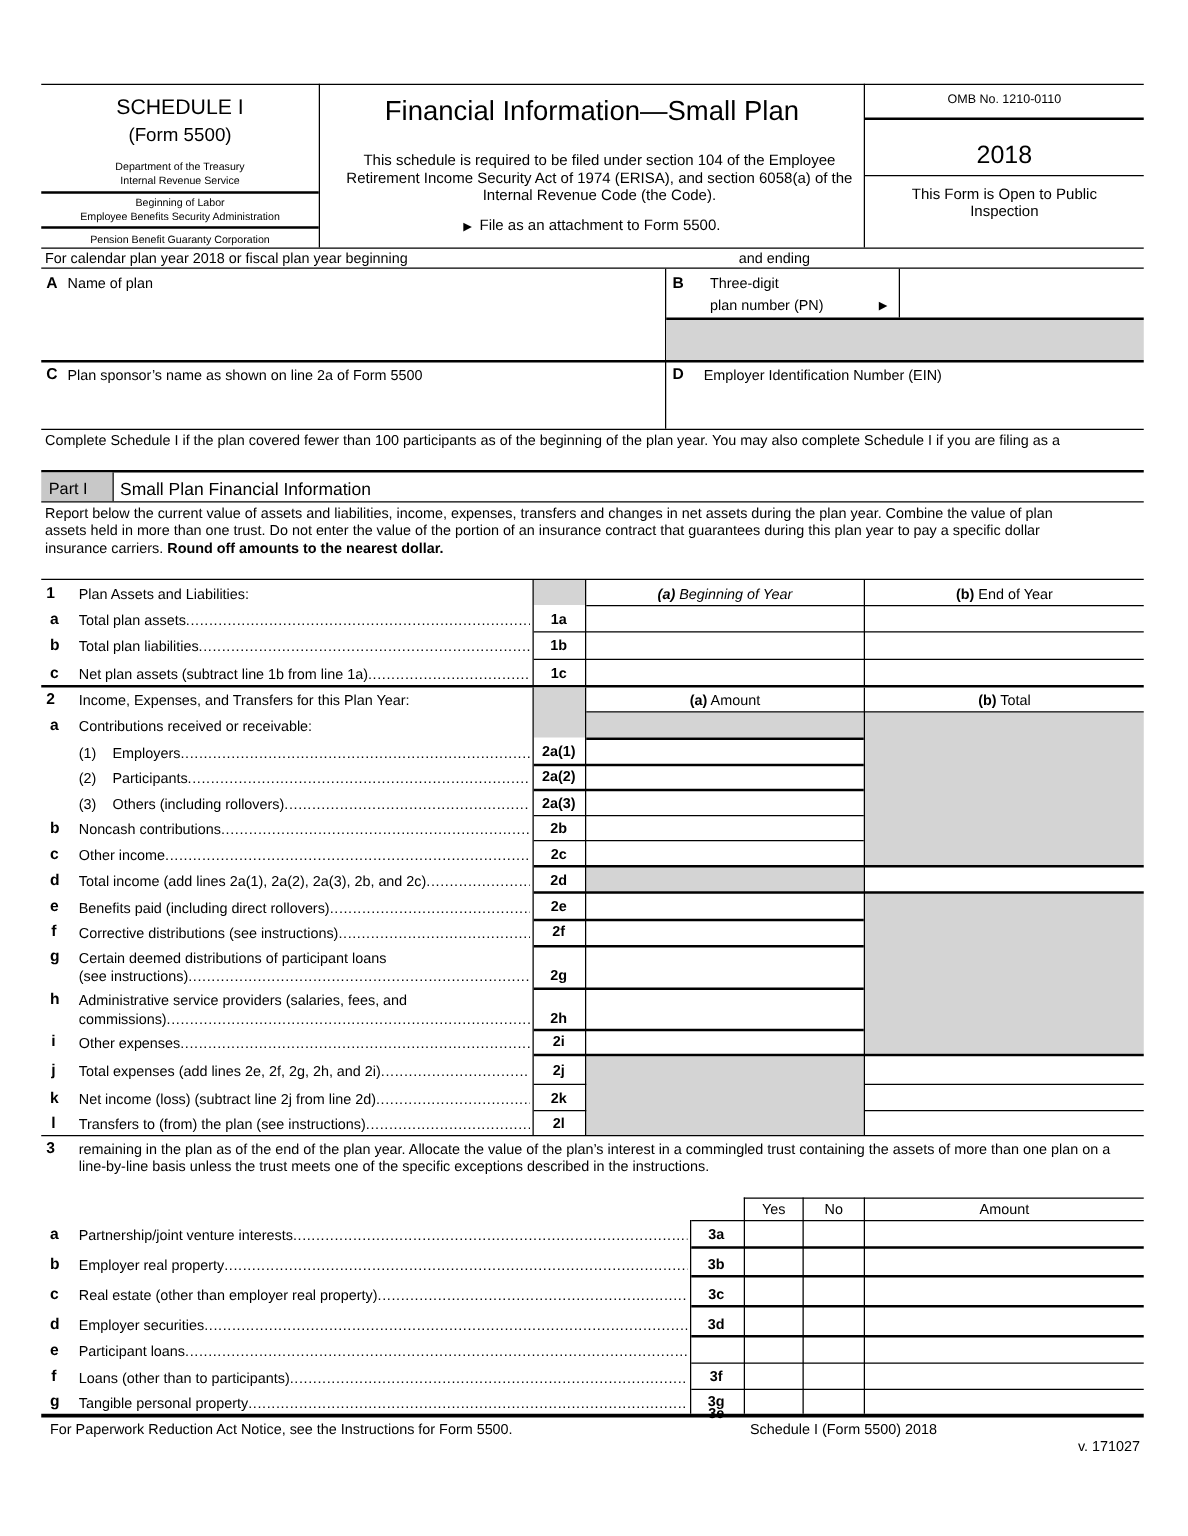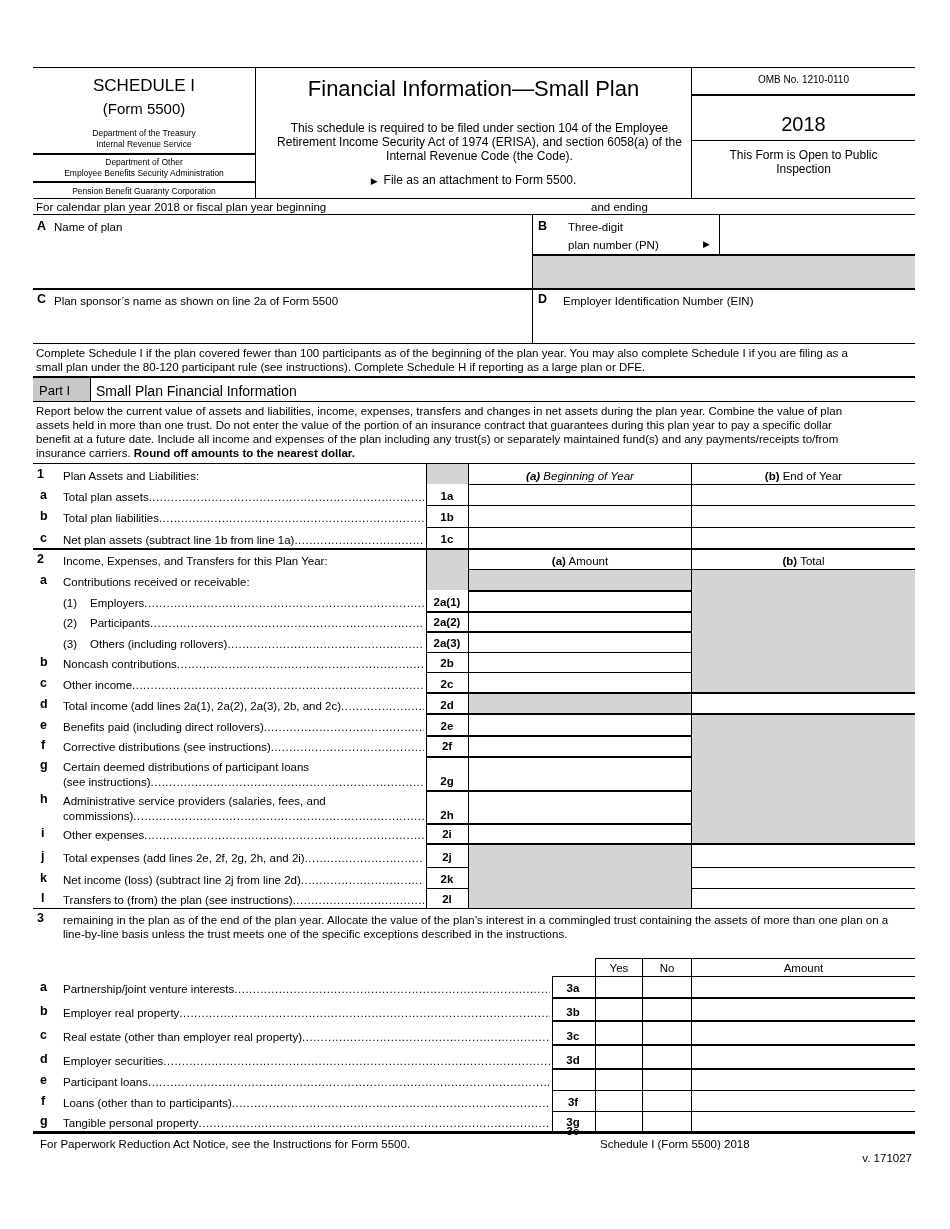--- a/index.html
+++ b/index.html
@@ -28,21 +28,21 @@
 <div class="vl" style="left:691px; top:67px; height:131px;"></div>
 
 <div class="abs b c" style="left:33px; top:76px; width:222px; font-size:17px;">SCHEDULE I</div>
 <div class="abs b c" style="left:33px; top:100px; width:222px; font-size:15px;">(Form 5500)</div>
 <div class="abs c" style="left:33px; top:128px; width:222px; font-size:8.5px; line-height:11px;">
   <div>Department of the Treasury</div>
   <div>Internal Revenue Service</div>
 </div>
 <div class="hl2" style="left:33px; top:153px; width:222px;"></div>
 <div class="abs c" style="left:33px; top:157px; width:222px; font-size:8.5px; line-height:11px;">
-  <div>Department of Other</div>
+  <div>Beginning of Labor</div>
   <div>Employee Benefits Security Administration</div>
 </div>
 <div class="hl2" style="left:33px; top:181px; width:222px;"></div>
 <div class="abs c" style="left:33px; top:186px; width:222px; font-size:8.5px;">Pension Benefit Guaranty Corporation</div>
 
 <div class="abs b c" style="left:256px; top:76px; width:435px; font-size:22px;">Financial Information—Small Plan</div>
 <div class="abs c" style="left:262px; top:121px; width:435px; font-size:12px; line-height:14px;">
   <div>This schedule is required to be filed under section 104 of the Employee</div>
   <div>Retirement Income Security Act of 1974 (ERISA), and section 6058(a) of the</div>
   <div>Internal Revenue Code (the Code).</div>
@@ -86,33 +86,31 @@
 <div class="lbl" style="left:37px; top:292px;">C</div>
 <div class="t" style="left:54px; top:294px;">Plan sponsor’s name as shown on line 2a of Form 5500</div>
 <div class="cell" style="left:54px; top:311px; width:470px; height:30px;"><input type="text" value="" style=""></div>
 <div class="lbl" style="left:538px; top:292px;">D</div>
 <div class="t" style="left:563px; top:294px;">Employer Identification Number (EIN)</div>
 <div class="cell" style="left:563px; top:311px; width:350px; height:30px;"><input type="text" value="" style=""></div>
 <div class="hl" style="left:33px; top:343px; width:882px;"></div>
 
 <div class="para" style="left:36px; top:346px; width:880px;">
   <div style="white-space:nowrap;">Complete Schedule I if the plan covered fewer than 100 participants as of the beginning of the plan year. You may also complete Schedule I if you are filing as a</div>
-  <div style="white-space:nowrap;">small plan under the 80-120 participant rule (see instructions). Complete Schedule H if reporting as a large plan or DFE.</div>
 </div>
 <div class="hl2" style="left:33px; top:376px; width:882px;"></div>
 
 <div class="shade" style="left:33px; top:378px; width:57px; height:23px; background:#c8c8c8;"></div>
 <div class="abs b" style="left:39px; top:383px; font-size:13px;">Part I</div>
 <div class="vl" style="left:90px; top:378px; height:23px;"></div>
 <div class="abs b" style="left:96px; top:383px; font-size:14px;">Small Plan Financial Information</div>
 <div class="hl" style="left:33px; top:401px; width:882px;"></div>
 <div class="para" style="left:36px; top:404px; width:880px;">
   <div style="white-space:nowrap;">Report below the current value of assets and liabilities, income, expenses, transfers and changes in net assets during the plan year. Combine the value of plan</div>
   <div style="white-space:nowrap;">assets held in more than one trust. Do not enter the value of the portion of an insurance contract that guarantees during this plan year to pay a specific dollar</div>
-  <div style="white-space:nowrap;">benefit at a future date. Include all income and expenses of the plan including any trust(s) or separately maintained fund(s) and any payments/receipts to/from</div>
   <div style="white-space:nowrap;"><span>insurance carriers. </span><b>Round off amounts to the nearest dollar.</b></div>
 </div>
 <div class="hl" style="left:33px; top:463px; width:882px;"></div>
 
 <div class="lbl" style="left:37px; top:467px;">1</div>
 <div class="t b" style="left:63px; top:469px;">Plan Assets and Liabilities:</div>
 <div class="shade" style="left:427px; top:464px; width:41px; height:20px;"></div>
 <div class="vl" style="left:426px; top:464px; height:84px;"></div>
 <div class="vl" style="left:468px; top:464px; height:84px;"></div>
 <div class="vl" style="left:691px; top:464px; height:84px;"></div>

